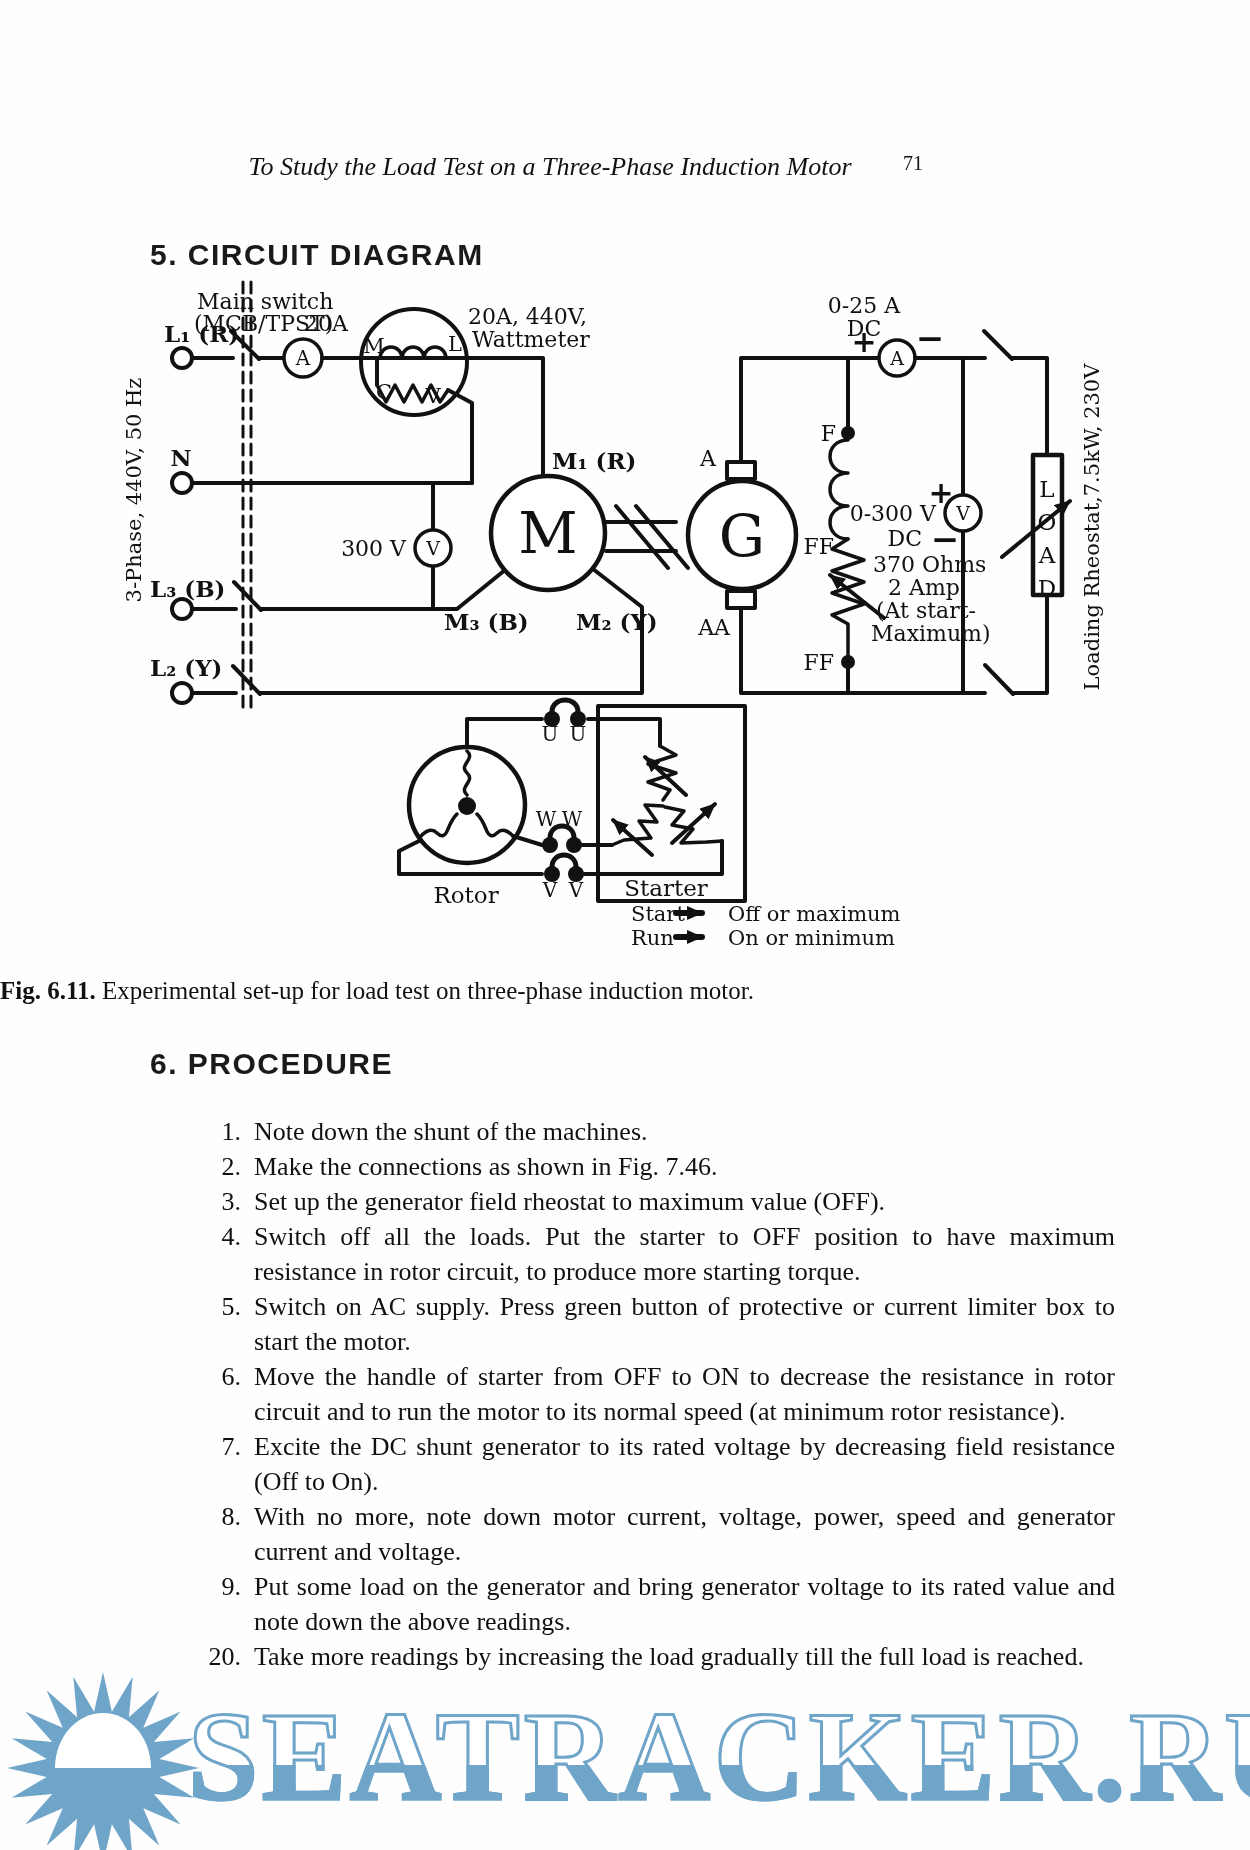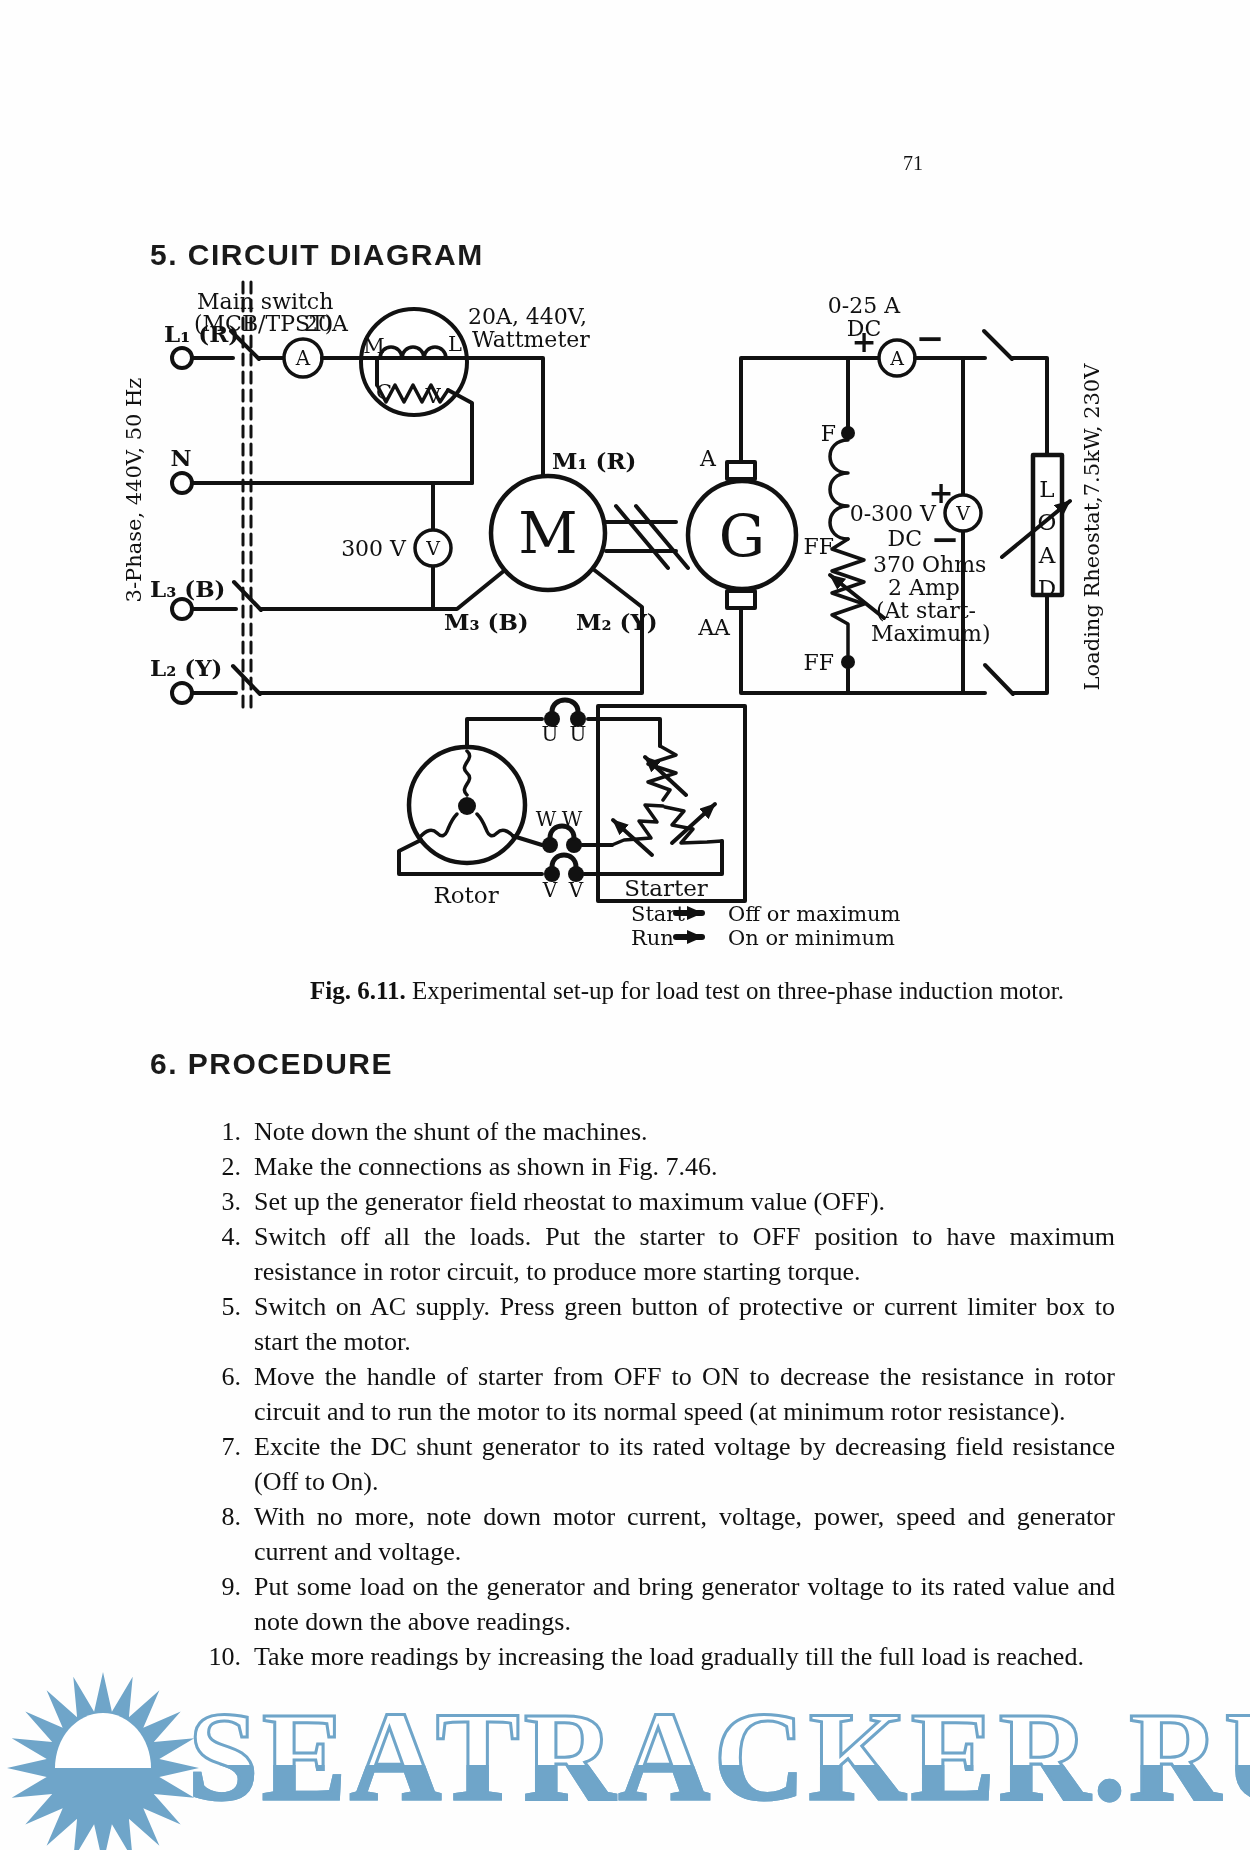--- a/index.html
+++ b/index.html
@@ -6,41 +6,42 @@
   .page{position:relative;width:1250px;height:1850px;background:#fefefe;overflow:hidden;
         font-family:"Liberation Serif",serif;color:#111;}
   .running-head{position:absolute;top:152px;left:170px;width:760px;text-align:center;
         font-style:italic;font-size:26px;white-space:nowrap;}
   .page-num{position:absolute;top:152px;left:903px;font-size:20px;}
   .sec-heading{position:absolute;left:150px;font-family:"Liberation Sans",sans-serif;
         font-weight:bold;font-size:30px;letter-spacing:1.5px;color:#1a1a1a;}
   #h-circuit{top:231px;margin-top:7px;}
   #h-procedure{top:1047px;}
   .diagram-svg{position:absolute;top:0;left:0;}
-  .caption{position:absolute;top:977px;left:0;width:1064px;text-align:right;font-size:25px;}
+  .caption{position:absolute;top:977px;left:0;width:1064px;text-align:left;font-size:25px;}
   .caption b{font-weight:bold;}
   .procedure{position:absolute;top:1114px;left:205px;width:910px;font-size:26px;line-height:35px;}
   .step{display:flex;}
   .step .num{flex:none;width:36px;text-align:right;padding-right:13px;}
   .step .txt{flex:1;text-align:justify;}
   
   :root{--wm:#6FA5C9;}
   .wm-text{position:absolute;top:1694px;left:188px;font-family:"Liberation Serif",serif;
         font-weight:bold;font-size:126px;line-height:126px;letter-spacing:4px;white-space:nowrap;
         color:transparent;background:linear-gradient(to bottom,#ffffff 0 56%,var(--wm) 56% 100%);
         -webkit-background-clip:text;background-clip:text;
         -webkit-text-stroke:3px var(--wm);}
   .wm-sun{position:absolute;top:1672px;left:0px;}
   svg text{font-family:"DejaVu Serif",serif;fill:#111;}
 </style>
 </head>
 <body>
 
 <div class="page">
 
+  <div class="running-head">To Study the Load Test on a Three-Phase Induction Motor</div>
   <div class="page-num">71</div>
 
   <div class="sec-heading" id="h-circuit">5. CIRCUIT DIAGRAM</div>
 
   <svg class="diagram-svg" width="1250" height="980" viewBox="0 0 1250 980">
     <defs>
       <marker id="ah" markerUnits="userSpaceOnUse" markerWidth="22" markerHeight="18" refX="15" refY="7" orient="auto">
         <path d="M0,0 L16,7 L0,14 Z" fill="#111"></path>
       </marker>
     </defs>
@@ -243,21 +244,21 @@
       </div>
     <div class="step">
         <span class="num">8.</span>
         <span class="txt">With no more, note down motor current, voltage, power, speed and generator current and voltage.</span>
       </div>
     <div class="step">
         <span class="num">9.</span>
         <span class="txt">Put some load on the generator and bring generator voltage to its rated value and note down the above readings.</span>
       </div>
     <div class="step">
-        <span class="num">10.</span>
+        <span class="num">20.</span>
         <span class="txt">Take more readings by increasing the load gradually till the full load is reached.</span>
       </div>
   </div>
 
   <svg class="wm-sun" width="210" height="190" viewBox="0 0 210 190">
     <polygon id="sun-star" fill="var(--wm)" points="103.0,0.0 111.9,39.7 132.7,4.7 128.9,45.2 159.4,18.3 143.3,55.7 180.7,39.6 153.8,70.1 194.3,66.3 159.3,87.1 199.0,96.0 159.3,104.9 194.3,125.7 153.8,121.9 180.7,152.4 143.3,136.3 159.4,173.7 128.9,146.8 132.7,187.3 111.9,152.3 103.0,192.0 94.1,152.3 73.3,187.3 77.1,146.8 46.6,173.7 62.7,136.3 25.3,152.4 52.2,121.9 11.7,125.7 46.7,104.9 7.0,96.0 46.7,87.1 11.7,66.3 52.2,70.1 25.3,39.6 62.7,55.7 46.6,18.3 77.1,45.2 73.3,4.7 94.1,39.7"></polygon>
     <path d="M55,96 A48,55 0 0 1 151,96 Z" fill="#ffffff"></path>
   </svg>
   <div class="wm-text">SEATRACKER.RU</div>
 

